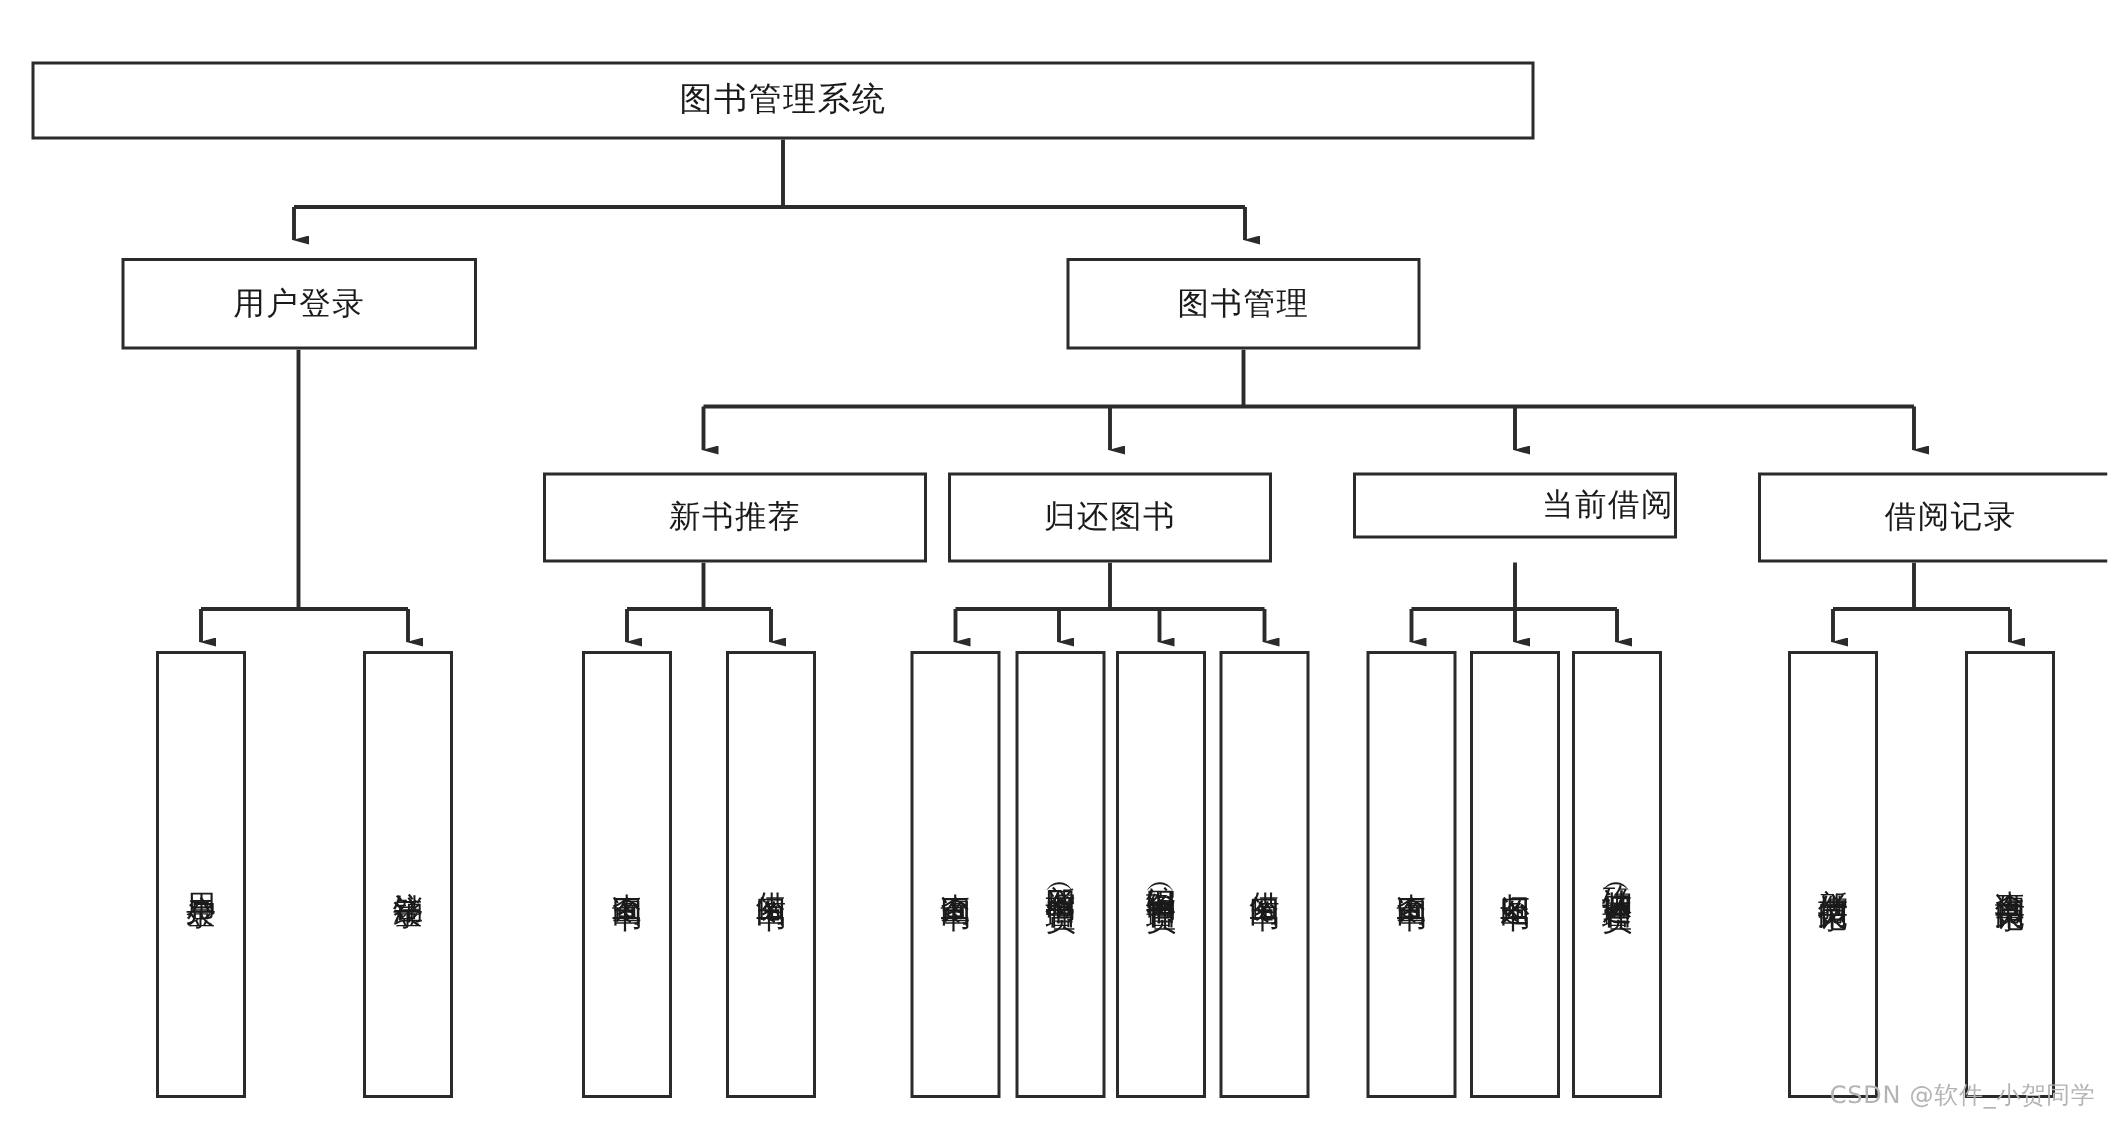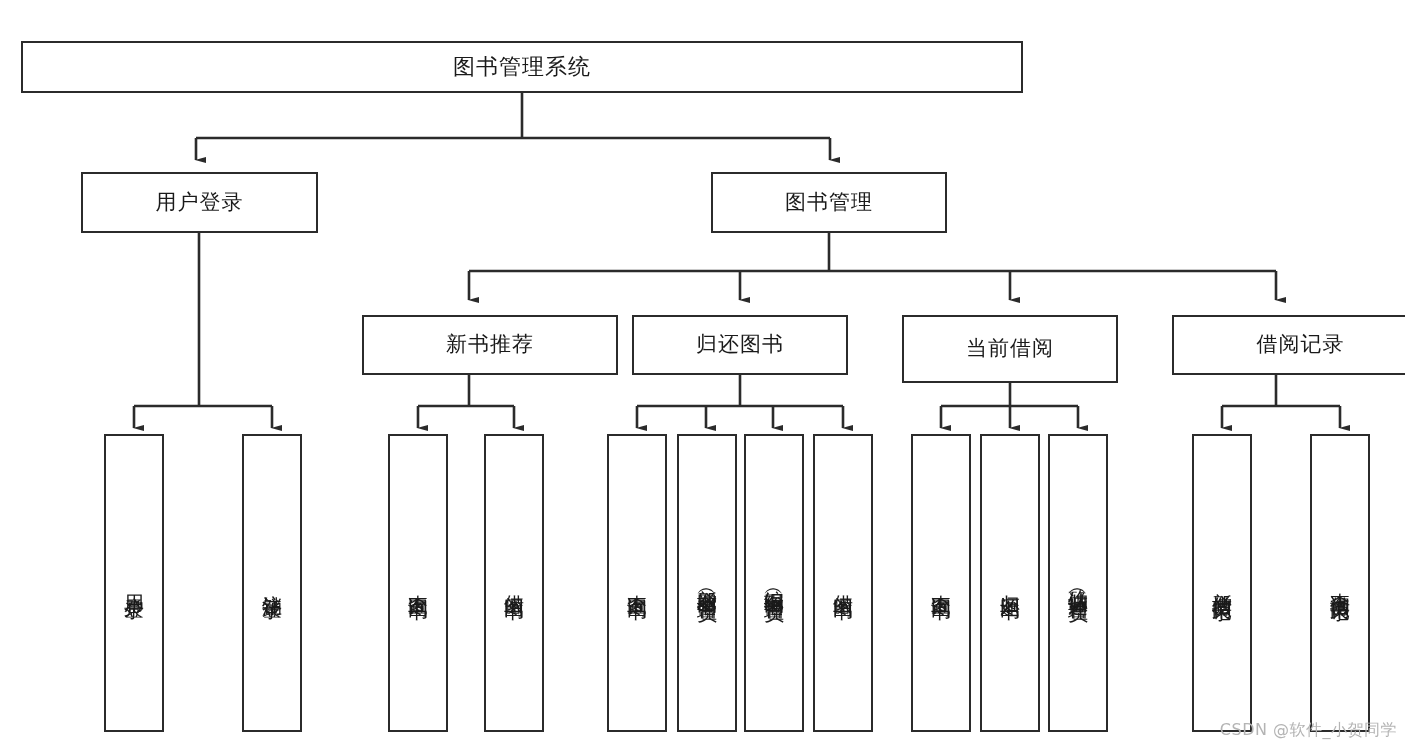--- a/index.html
+++ b/index.html
@@ -131,21 +131,21 @@
   <div class="node horizontal" style="left:711px; top:172px; width:236px; height:61px;">
     <span>图书管理</span>
   </div>
 
   <div class="node horizontal" style="left:362px; top:315px; width:256px; height:60px;font-family:Liberation Serif, serif;">
     <span>新书推荐</span>
   </div>
   <div class="node horizontal" style="left:632px; top:315px; width:216px; height:60px;">
     <span>归还图书</span>
   </div>
-  <div class="node horizontal" style="left:902px; top:315px; width:216px; height:68px;">
+  <div class="node horizontal" style="left:902px; top:315px; width:216px; height:44px;justify-content:flex-end;">
     <span>当前借阅</span>
   </div>
   <div class="node horizontal" style="left:1172px; top:315px; width:257px; height:60px;">
     <span>借阅记录</span>
   </div>
 
   <div class="node vertical" style="left:104px; top:434px; width:60px; height:298px;">
     <span class="vtext">用户登录</span>
   </div>
   <div class="node vertical" style="left:242px; top:434px; width:60px; height:298px;">

